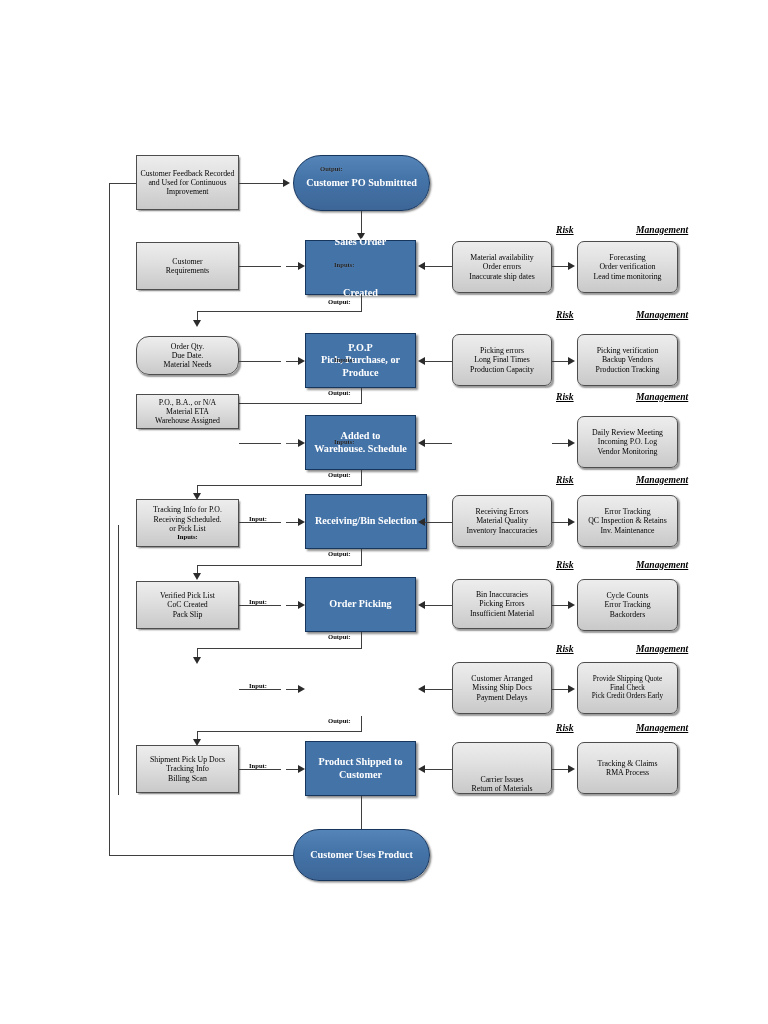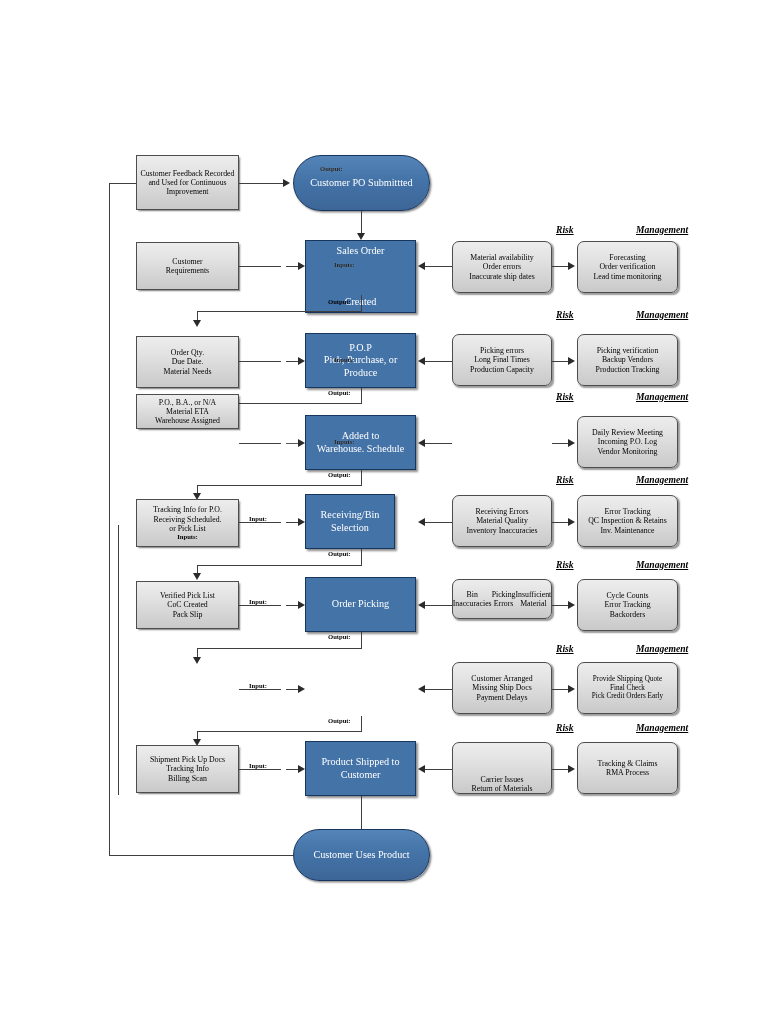--- a/index.html
+++ b/index.html
@@ -44,21 +44,21 @@
   .gray.rounded {
     border-radius: 7px;
   }
 
   
   .blue {
     background: #4473a8;
     border: 1.4px solid #17365d;
     color: #ffffff;
     font-size: 10.2px;
-    font-weight: normal;
+    font-weight: bold;
     box-shadow: 1.5px 1.5px 2px rgba(0,0,0,0.45);
   }
   .blue.pill {
     border-radius: 34px;
     background: linear-gradient(180deg,#5584b8 0%, #4473a8 45%, #3d6697 100%);
   }
 
   
   .tag {
     position: absolute;
@@ -148,21 +148,21 @@
   <div class="colhead" style="left:636px; top:224px;">Management</div>
 
   <div class="node gray" style="left:136px; top:242px; width:103px; height:48px; flex-direction:column;">
     <span class="nl">Customer</span>
     <span class="nl">Requirements</span>
   </div>
   <div class="ln h" style="left:239px; top:266px; width:42px;"></div>
   <div class="ln h" style="left:286px; top:266px; width:16px;"></div>
   <div class="arw right" style="left:298px; top:262px;"></div>
 
-  <div class="node blue" style="left:305px; top:240px; width:111px; height:73px; flex-direction:column;gap:38px;">
+  <div class="node blue" style="left:305px; top:240px; width:111px; height:55px; flex-direction:column;gap:38px;">
     <span class="nl">Sales Order</span>
     <span class="nl">Created</span>
   </div>
   <div class="tag ontop" style="left:334px; top:262px;">Inputs:</div>
   <div class="tag" style="left:328px; top:299px;">Output:</div>
 
   <div class="node gray rounded" style="left:452px; top:241px; width:100px; height:52px; flex-direction:column;">
     <span class="nl">Material availability</span>
     <span class="nl">Order errors</span>
     <span class="nl">Inaccurate ship dates</span>
@@ -179,21 +179,21 @@
   </div>
 
   <div class="ln v" style="left:361px; top:295px; height:17px;"></div>
   <div class="ln h" style="left:197px; top:311px; width:165px;"></div>
   <div class="ln v" style="left:197px; top:311px; height:13px;"></div>
   <div class="arw down" style="left:193px; top:320px;"></div>
 
   <div class="colhead" style="left:556px; top:309px;">Risk</div>
   <div class="colhead" style="left:636px; top:309px;">Management</div>
 
-  <div class="node gray" style="left:136px; top:336px; width:103px; height:52px; flex-direction:column;">
+  <div class="node gray" style="left:136px; top:336px; width:103px; height:39px; flex-direction:column;border-radius:13px;">
     <span class="nl">Order Qty.</span>
     <span class="nl">Due Date.</span>
     <span class="nl">Material Needs</span>
   </div>
   <div class="ln h" style="left:239px; top:361px; width:42px;"></div>
   <div class="ln h" style="left:286px; top:361px; width:16px;"></div>
   <div class="arw right" style="left:298px; top:357px;"></div>
 
   <div class="node blue" style="left:305px; top:333px; width:111px; height:55px; flex-direction:column;">
     <span class="nl">P.O.P</span>
@@ -265,21 +265,21 @@
     <span class="nl">Tracking Info for P.O.</span>
     <span class="nl">Receiving Scheduled.</span>
     <span class="nl">or Pick List</span>
     <span class="nl" style="font-weight:bold;font-size:6.6px;">Inputs:</span>
   </div>
   <div class="ln h" style="left:239px; top:522px; width:42px;"></div>
   <div class="tag" style="left:249px; top:516px;">Input:</div>
   <div class="ln h" style="left:286px; top:522px; width:16px;"></div>
   <div class="arw right" style="left:298px; top:518px;"></div>
 
-  <div class="node blue" style="left:305px; top:494px; width:90px; height:55px;">
+  <div class="node blue" style="left:305px; top:494px; width:122px; height:55px;">
     <span class="nl">Receiving/Bin Selection</span>
   </div>
   <div class="tag" style="left:328px; top:551px;">Output:</div>
 
   <div class="node gray rounded" style="left:452px; top:495px; width:100px; height:52px; flex-direction:column;">
     <span class="nl">Receiving Errors</span>
     <span class="nl">Material Quality</span>
     <span class="nl">Inventory Inaccuracies</span>
   </div>
   <div class="ln h" style="left:422px; top:522px; width:30px;"></div>
@@ -309,21 +309,21 @@
   <div class="ln h" style="left:239px; top:605px; width:42px;"></div>
   <div class="tag" style="left:249px; top:599px;">Input:</div>
   <div class="ln h" style="left:286px; top:605px; width:16px;"></div>
   <div class="arw right" style="left:298px; top:601px;"></div>
 
   <div class="node blue" style="left:305px; top:577px; width:111px; height:55px;">
     <span class="nl">Order Picking</span>
   </div>
   <div class="tag" style="left:328px; top:634px;">Output:</div>
 
-  <div class="node gray rounded" style="left:452px; top:579px; width:100px; height:40px; flex-direction:row;">
+  <div class="node gray rounded" style="left:452px; top:579px; width:100px; height:50px; flex-direction:column;">
     <span class="nl">Bin Inaccuracies</span>
     <span class="nl">Picking Errors</span>
     <span class="nl">Insufficient Material</span>
   </div>
   <div class="ln h" style="left:422px; top:605px; width:30px;"></div>
   <div class="arw left" style="left:418px; top:601px;"></div>
 
   <div class="ln h" style="left:552px; top:605px; width:20px;"></div>
   <div class="arw right" style="left:568px; top:601px;"></div>
   <div class="node gray rounded" style="left:577px; top:579px; width:101px; height:52px; flex-direction:column;">

